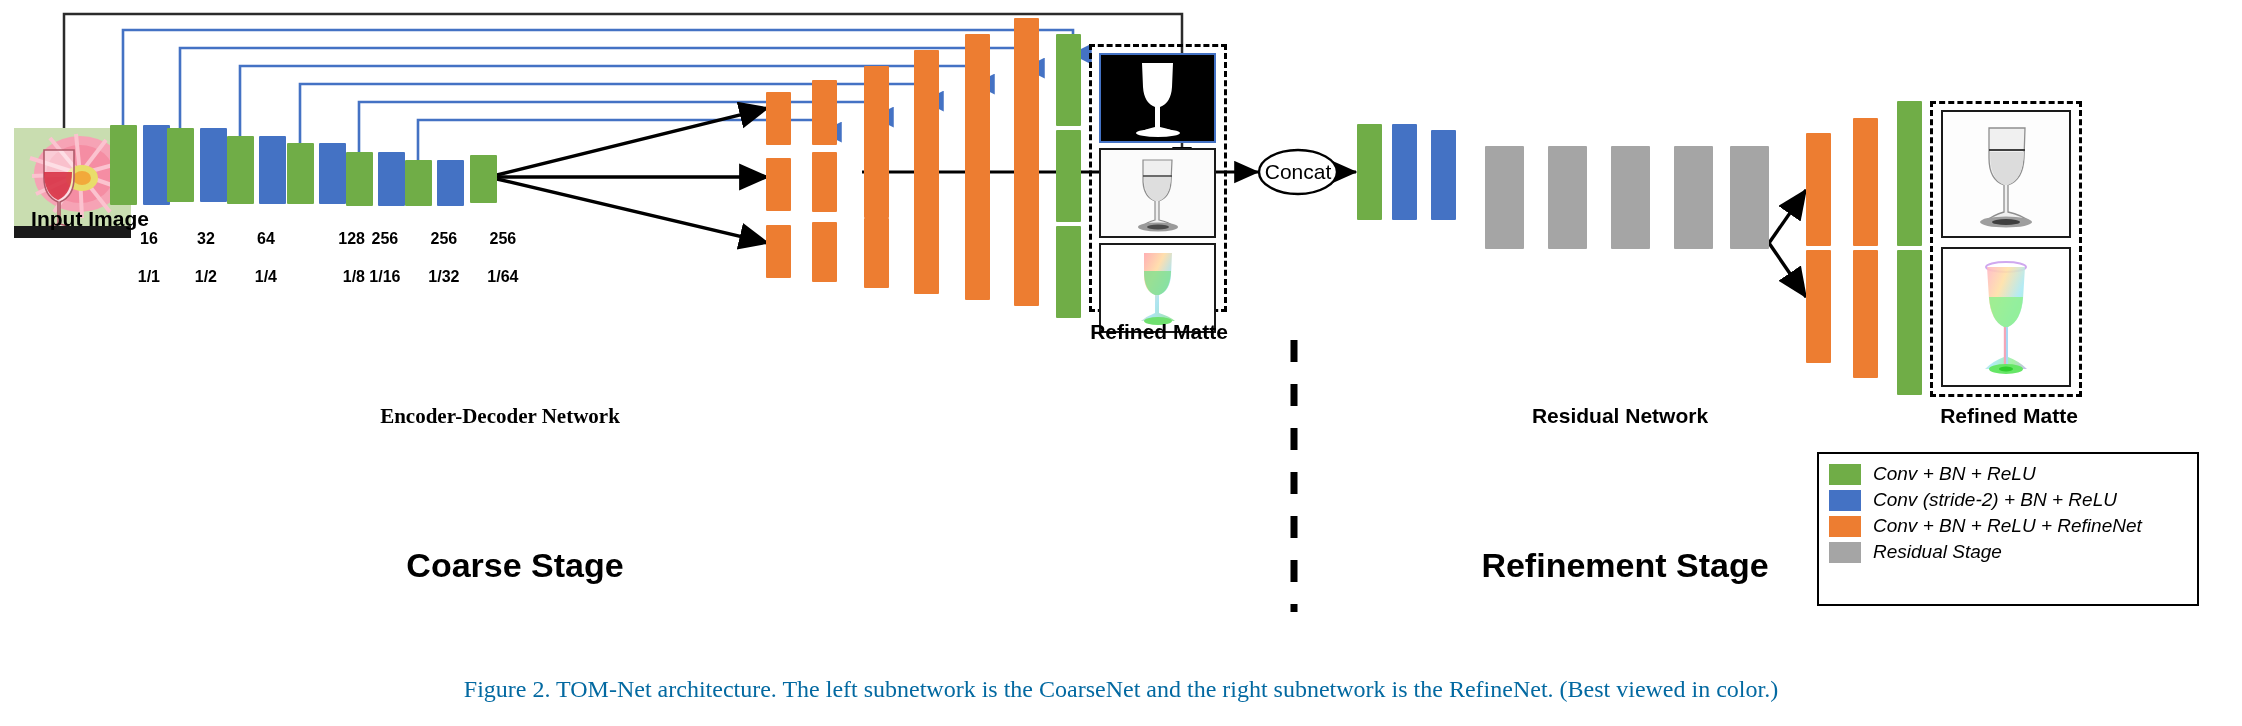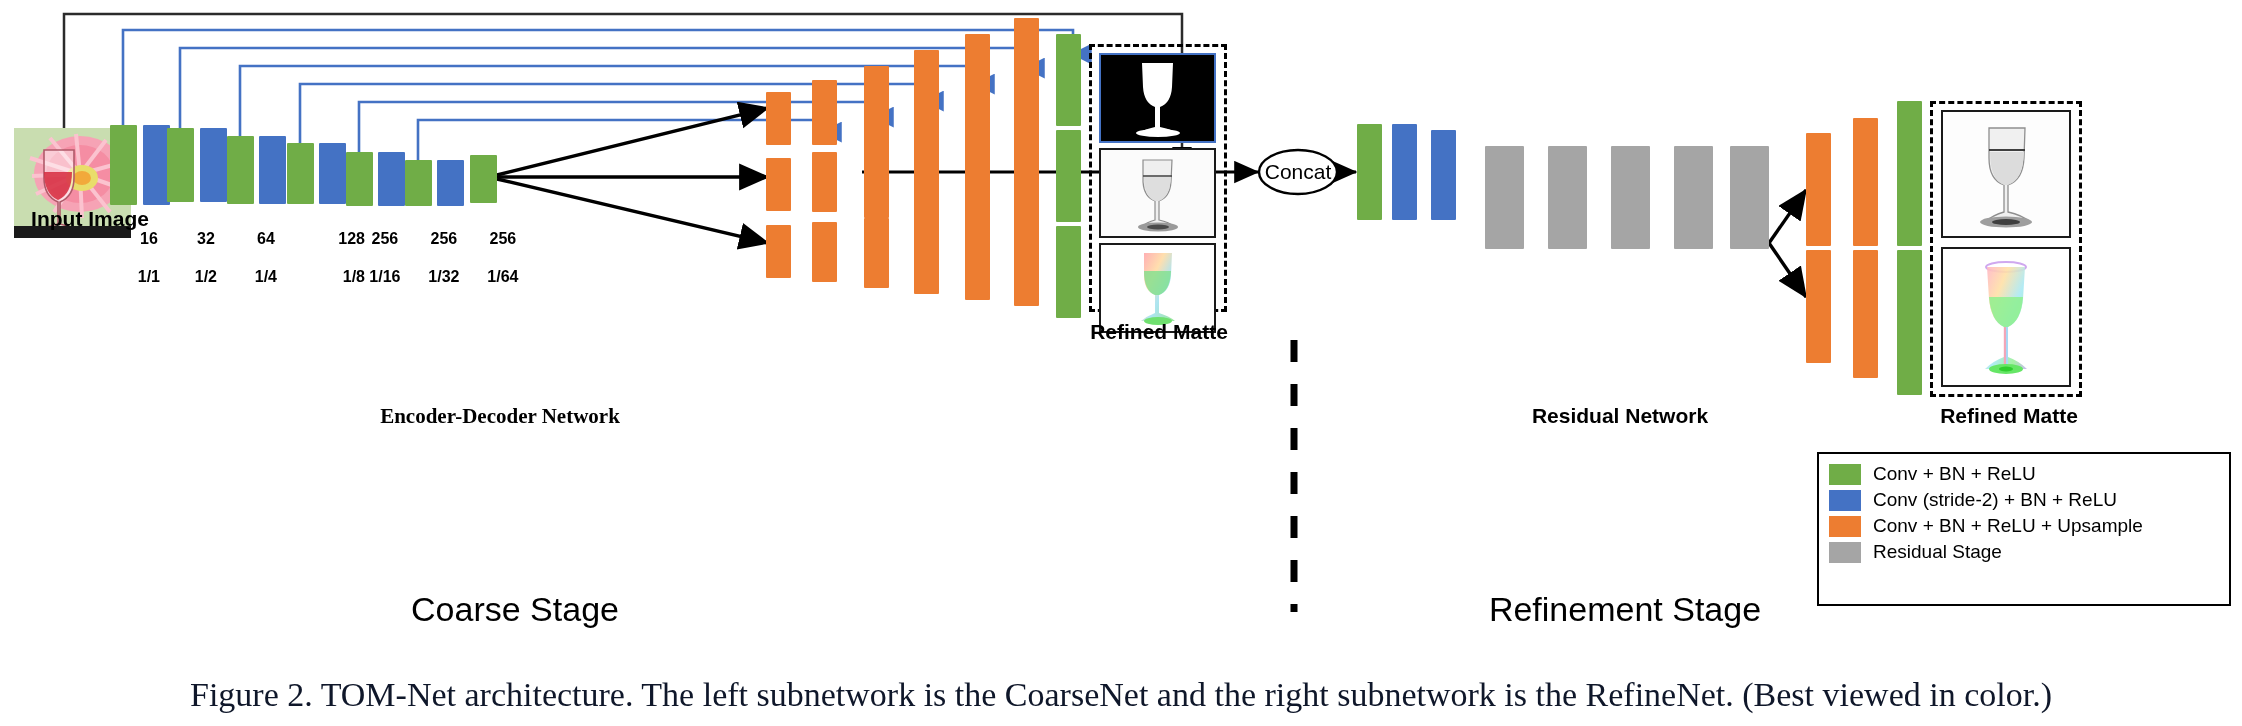--- a/index.html
+++ b/index.html
@@ -3,30 +3,30 @@
 <meta charset="utf-8">
 <style>
   html,body{margin:0;padding:0;background:#ffffff;}
   body{width:2242px;height:726px;position:relative;font-family:"Liberation Sans",sans-serif;overflow:hidden;}
   #canvas{position:absolute;left:0;top:0;width:2242px;height:726px;}
   .abs{position:absolute;}
   .bar{position:absolute;border-radius:1px;}
   .lbl{position:absolute;font-family:"Liberation Sans",sans-serif;color:#000;white-space:pre;text-align:center;}
   .chan{font-size:16px;font-weight:bold;line-height:19px;}
   .smalllbl{font-size:21px;font-weight:600;}
-  .stage{font-size:34px;font-weight:normal;margin-top:44px;}
+  .stage{font-size:34px;font-weight:bold;}
   .boxlbl{font-size:21px;font-weight:600;}
   .framedash{position:absolute;border:3px dashed #000;box-sizing:border-box;}
   .imgframe{position:absolute;border:2px solid #1a1a1a;box-sizing:border-box;overflow:hidden;background:#fff;}
   .legendbox{position:absolute;border:2px solid #000;box-sizing:border-box;background:#fff;}
   .legrow{display:flex;align-items:center;height:26px;margin-left:10px;}
   .legsw{width:32px;height:21px;margin-right:12px;flex:0 0 auto;}
   .legtxt{font-size:19px;color:#000;white-space:nowrap;font-family:"Liberation Sans",sans-serif;}
   .caption{position:absolute;left:0;top:676px;width:2242px;text-align:center;
-           font-family:"Liberation Serif",serif;font-size:34px;color:#0f172a;white-space:nowrap;}
+           font-family:"Liberation Serif",serif;font-size:24px;color:#0369a1;white-space:nowrap;}
   .inputimg{position:absolute;overflow:hidden;background:#cfe0b4;}
   svg{position:absolute;left:0;top:0;overflow:visible;}
 </style>
 </head>
 <body>
 
 <div id="canvas">
 
   <svg width="2242" height="726">
     <defs>
@@ -280,32 +280,32 @@
   </div>
 
   <div class="lbl boxlbl" style="left:1914px;top:404px;width:190px;">Refined Matte</div>
 
   <div class="lbl boxlbl" style="left:310px;top:404px;width:380px;font-family:Liberation Serif, serif;">Encoder-Decoder Network</div>
   <div class="lbl boxlbl" style="left:1475px;top:404px;width:290px;">Residual Network</div>
 
   <div class="lbl stage" style="left:280px;top:546px;width:470px;">Coarse Stage</div>
   <div class="lbl stage" style="left:1390px;top:546px;width:470px;">Refinement Stage</div>
 
-  <div class="legendbox" style="left:1817px;top:452px;width:414px;height:154px;padding-top:7px;">
+  <div class="legendbox" style="left:1817px;top:452px;width:382px;height:154px;padding-top:7px;font-style:italic;">
     <div class="legrow">
       <div class="legsw" style="background:#70ad47;"></div>
       <div class="legtxt">Conv + BN + ReLU</div>
     </div>
     <div class="legrow">
       <div class="legsw" style="background:#4472c4;"></div>
       <div class="legtxt">Conv (stride-2) + BN + ReLU</div>
     </div>
     <div class="legrow">
       <div class="legsw" style="background:#ed7d31;"></div>
-      <div class="legtxt">Conv + BN + ReLU + Upsample</div>
+      <div class="legtxt">Conv + BN + ReLU + RefineNet</div>
     </div>
     <div class="legrow">
       <div class="legsw" style="background:#a5a5a5;"></div>
       <div class="legtxt">Residual Stage</div>
     </div>
   </div>
 
   <div class="caption">Figure 2. TOM-Net architecture. The left subnetwork is the CoarseNet and the right subnetwork is the RefineNet. (Best viewed in color.)</div>
 
 </div>

